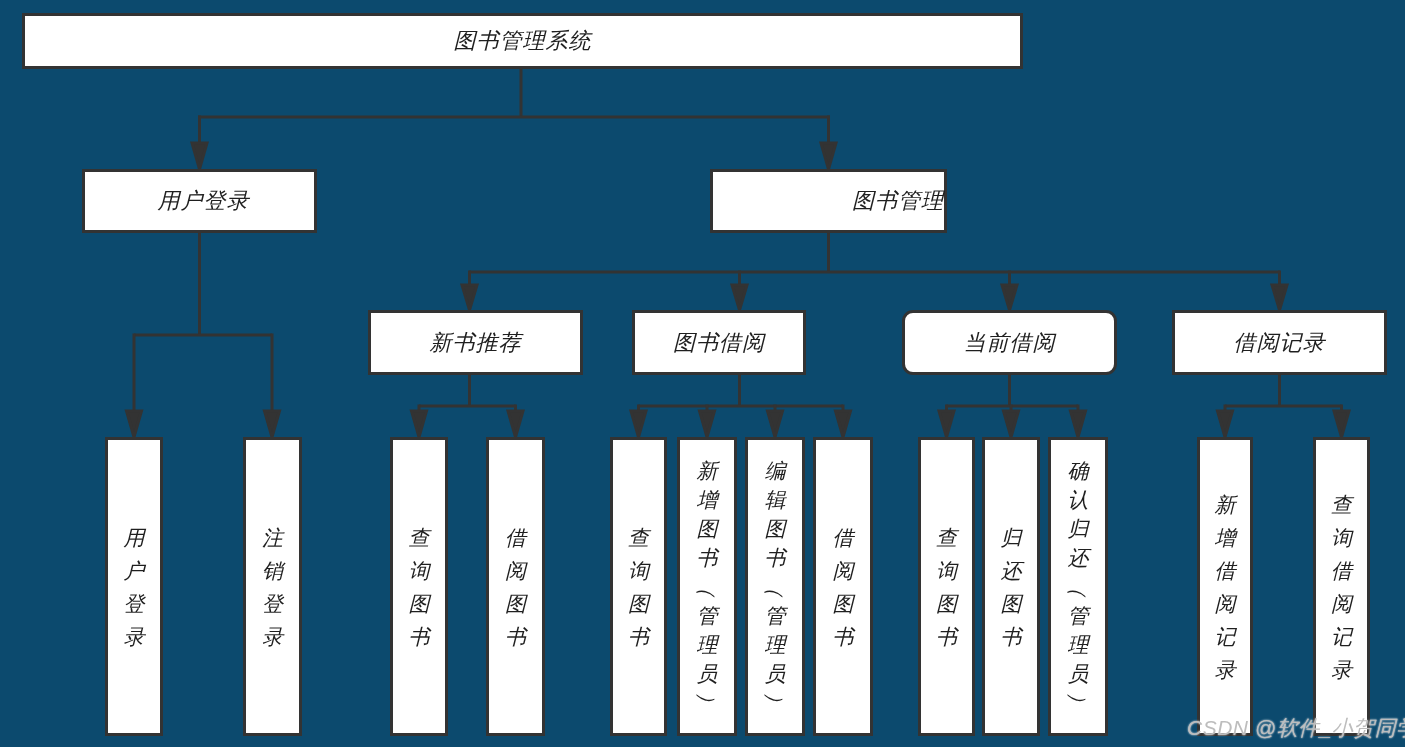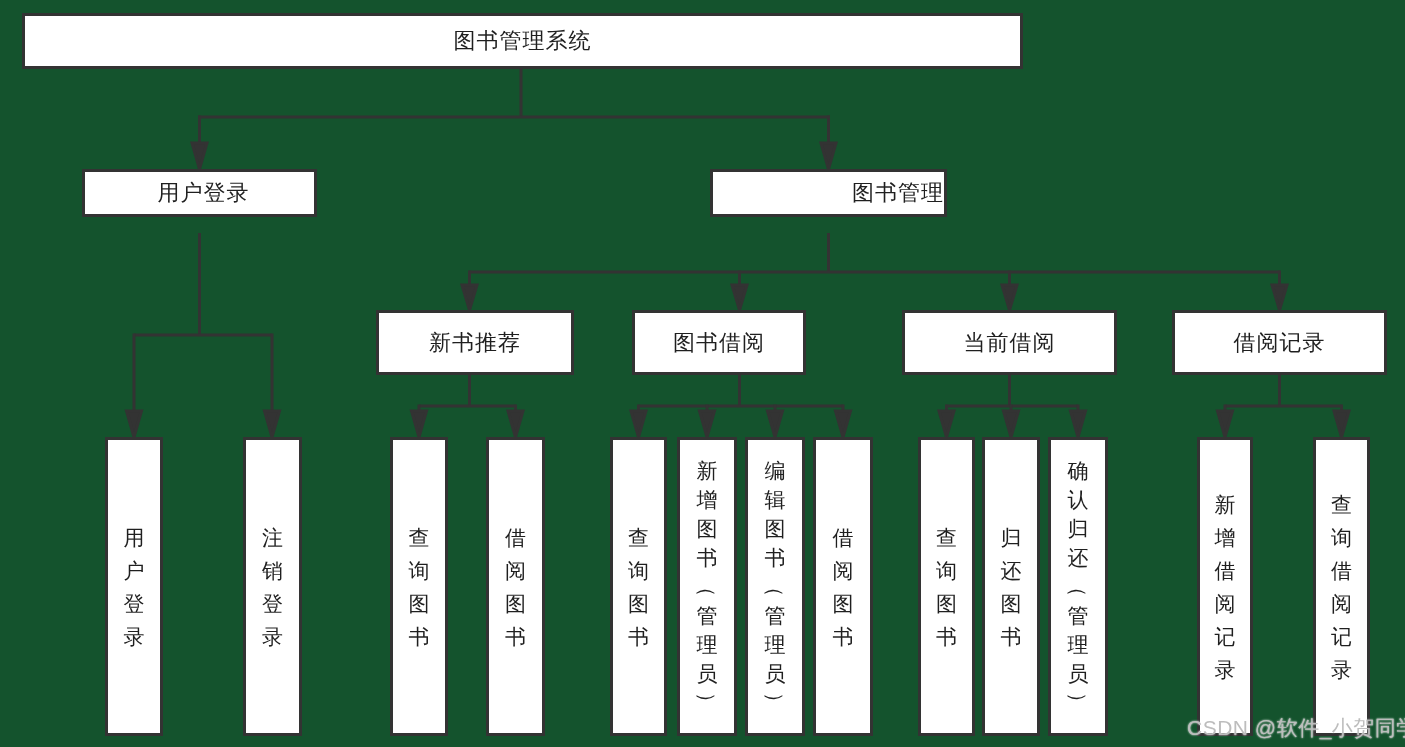--- a/index.html
+++ b/index.html
@@ -5,22 +5,23 @@
   html, body {
     margin: 0;
     padding: 0;
     background: #ffffff;
     font-family: "Liberation Sans", "DejaVu Sans", sans-serif;
   }
   .canvas {
     position: relative;
     width: 1405px;
     height: 747px;
-    background: #14532d;
+    background: #0c4a6e;
     overflow: hidden;
+    font-style: italic;
   }
   svg.connectors {
     position: absolute;
     left: 0;
     top: 0;
     width: 1405px;
     height: 747px;
     z-index: 1;
   }
   .node {
@@ -32,21 +33,21 @@
     align-items: center;
     justify-content: center;
     color: #1f1f1f;
     z-index: 2;
   }
   .node.h {
     font-size: 22px;
     letter-spacing: 1px;
   }
   .node.root-box   { left: 22px;   top: 13px;  width: 1001px; height: 56px; }
-  .node.lvl2       { top: 169px; height: 48px; padding-left: 8px; }
+  .node.lvl2       { top: 169px; height: 64px; padding-left: 8px; }
   .node.lvl3       { top: 310px; height: 65px; }
   .node.leaf       { top: 437px; height: 299px; }
   .vtext {
     display: flex;
     flex-direction: column;
     align-items: center;
     justify-content: center;
     width: 100%;
     height: 100%;
     font-size: 21px;
@@ -150,27 +151,27 @@
     <span>图书管理系统</span>
   </div>
 
   <div class="node h lvl2" style="left:82px;width:235px;">
     <span>用户登录</span>
   </div>
   <div class="node h lvl2" style="left:710px;width:237px;justify-content:flex-end;">
     <span>图书管理</span>
   </div>
 
-  <div class="node h lvl3" style="left:376px;width:198px;">
+  <div class="node h lvl3" style="left:368px;width:215px;">
     <span>新书推荐</span>
   </div>
   <div class="node h lvl3" style="left:632px;width:174px;">
     <span>图书借阅</span>
   </div>
-  <div class="node h lvl3" style="left:902px;width:215px;">
+  <div class="node h lvl3" style="left:902px;width:215px;border-radius:11px;">
     <span>当前借阅</span>
   </div>
   <div class="node h lvl3" style="left:1172px;width:215px;">
     <span>借阅记录</span>
   </div>
 
   <div class="node leaf" style="left:105px;width:58px;">
     <div class="vtext">
         <span>用</span>
         <span>户</span>

